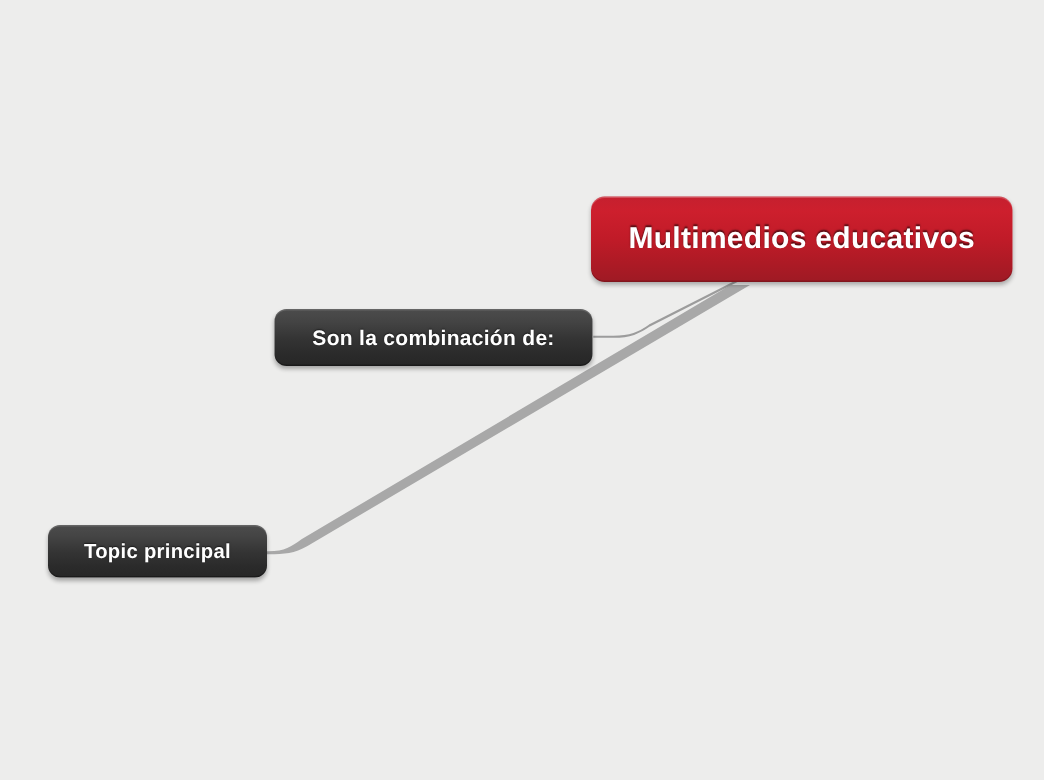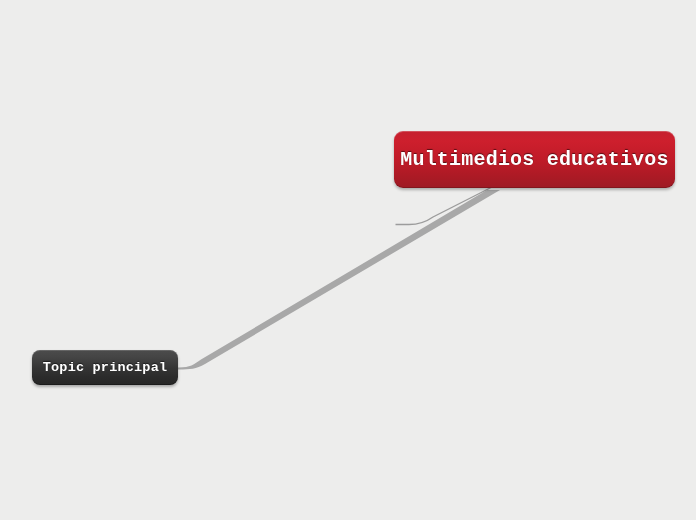--- a/index.html
+++ b/index.html
@@ -11,21 +11,20 @@
     height: 520px;
     background: #ededec;
     font-family: "Liberation Sans", sans-serif;
     overflow: hidden;
   }
   #canvas {
     position: relative;
     width: 696px;
     height: 520px;
     background: #ededec;
-    font-family: Liberation Mono, monospace;
   }
   #connectors {
     position: absolute;
     left: 0;
     top: 0;
     width: 696px;
     height: 520px;
   }
 
   
@@ -117,18 +116,21 @@
     <path d="M 395.5 224.5
              L 409 224.5
              C 420 224.5 426 222 433 217
              L 494 186" fill="none" stroke="#9c9c9c" stroke-width="1.4"></path>
   </svg>
 
   <div class="node node-root">
     <span class="node-label">Multimedios educativos</span>
   </div>
 
+  <div class="node node-dark node-sub">
+    <span class="node-label">Son la combinación de:</span>
+  </div>
 
   <div class="node node-dark node-topic">
     <span class="node-label">Topic principal</span>
   </div>
 
 </div>
 
 </body></html>

